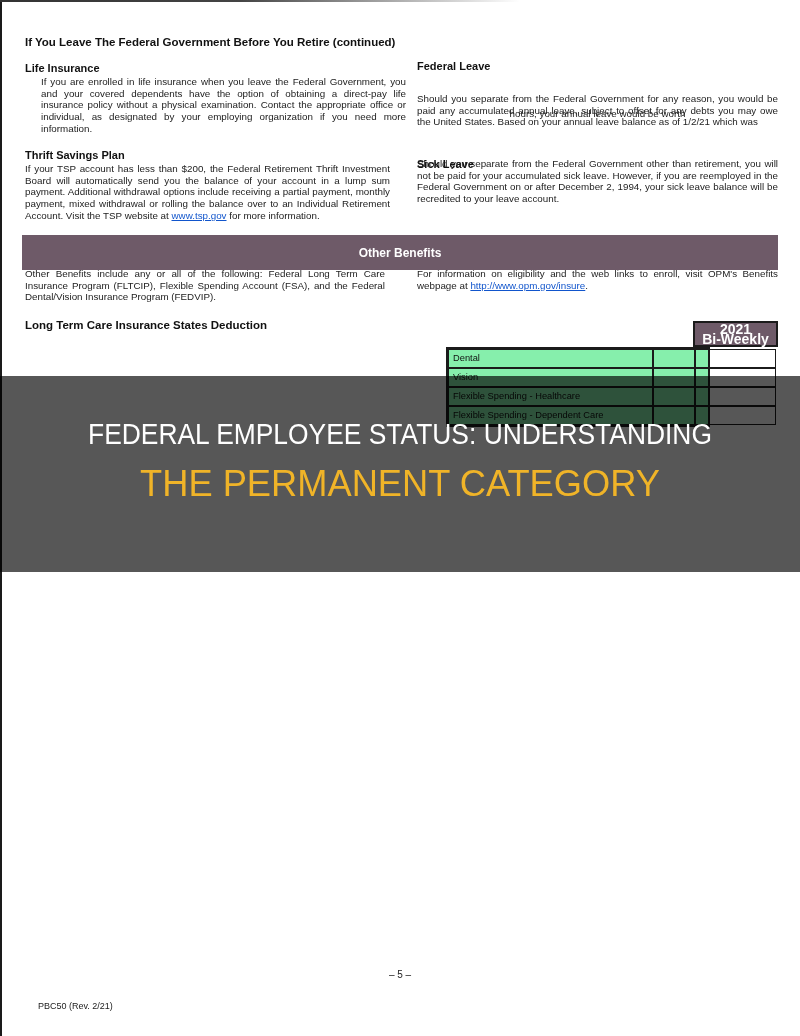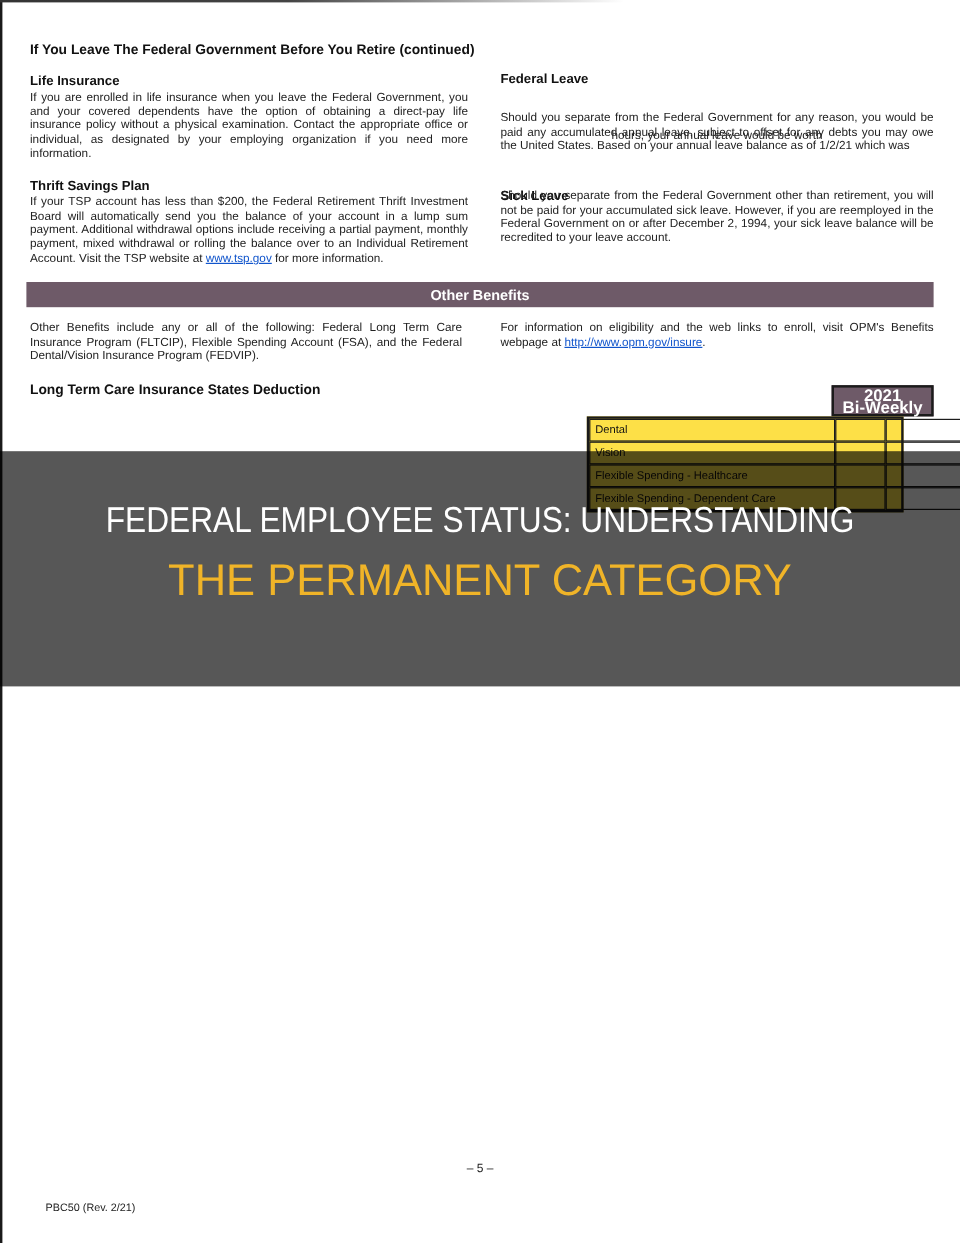--- a/index.html
+++ b/index.html
@@ -19,32 +19,32 @@
 
   .section-title{position:absolute;left:25px;top:36px;font-size:11.5px;font-weight:bold;color:#111;}
 
   .body-text{font-size:9.8px;line-height:11.7px;color:#222;text-align:justify;}
   .sub-heading{font-size:11px;font-weight:bold;color:#111;}
   .doc-link{color:var(--link-blue);text-decoration:underline;cursor:pointer;}
 
   .lc{left:25px;width:365px;position:absolute;}
   .rc{left:417px;width:361px;position:absolute;}
 
-  .ob-bar{position:absolute;left:22px;top:235px;width:756px;height:21px;background:var(--accent-purple);
+  .ob-bar{position:absolute;left:22px;top:235px;width:756px;height:35px;background:var(--accent-purple);
     display:flex;align-items:center;justify-content:center;z-index:1;}
   .ob-bar span{color:#fff;font-weight:bold;font-size:12px;}
 
   .ltc-heading{position:absolute;left:25px;top:319px;font-size:11.5px;font-weight:bold;color:#111;}
 
   .ltc-table{position:absolute;left:446px;top:321px;width:332px;z-index:1;}
   .tbl-header{position:absolute;left:247px;top:0;width:85px;height:26px;background:var(--accent-purple);
     border:2px solid var(--ink);color:#fff;font-weight:bold;font-size:14px;line-height:10.5px;
     text-align:center;display:flex;flex-direction:column;justify-content:center;}
   .tbl-grid{position:absolute;left:0;top:26px;width:264px;display:grid;
-    grid-template-columns:205px 42px 81px;grid-auto-rows:19px;border:2px solid var(--ink);background:#fde047;margin-left:43px;}
+    grid-template-columns:205px 42px 81px;grid-auto-rows:19px;border:2px solid var(--ink);background:#86efac;}
   .tbl-grid>div{border:1px solid var(--ink);font-size:9.3px;line-height:16px;padding-left:4px;color:#111;
     white-space:nowrap;overflow:hidden;}
 
   .overlay{position:absolute;left:0;top:376px;width:800px;height:196px;background:rgba(0,0,0,0.66);z-index:10;}
   .banner-line1{position:absolute;top:42px;left:0;width:100%;text-align:center;color:var(--banner-title);
     font-size:30px;line-height:32px;font-weight:normal;transform:scaleX(0.88);transform-origin:center;
     white-space:nowrap;}
   .banner-line2{position:absolute;top:88px;left:0;width:100%;text-align:center;color:var(--banner-accent);
     font-size:37px;line-height:40px;font-weight:normal;transform:scaleX(0.98);transform-origin:center;
     white-space:nowrap;}
@@ -57,21 +57,21 @@
 </head>
 <body>
 
 <div class="page">
   <div class="edge-left"></div>
   <div class="edge-top"></div>
 
   <div class="section-title">If You Leave The Federal Government Before You Retire (continued)</div>
 
   <div class="lc sub-heading" style="top:62px;">Life Insurance</div>
-  <div class="lc body-text" style="top:76px;">If you are enrolled in life insurance when you leave the Federal Government, you and your covered dependents have the option of obtaining a direct-pay life insurance policy without a physical examination. Contact the appropriate office or individual, as designated by your employing organization if you need more information.</div>
+  <div class="lc body-text" style="top:76px;margin-left:16px;">If you are enrolled in life insurance when you leave the Federal Government, you and your covered dependents have the option of obtaining a direct-pay life insurance policy without a physical examination. Contact the appropriate office or individual, as designated by your employing organization if you need more information.</div>
 
   <div class="lc sub-heading" style="top:149px;">Thrift Savings Plan</div>
   <div class="lc body-text" style="top:163px;"><span>If your TSP account has less than $200, the Federal Retirement Thrift Investment Board will automatically send you the balance of your account in a lump sum payment. Additional withdrawal options include receiving a partial payment, monthly payment, mixed withdrawal or rolling the balance over to an Individual Retirement Account. Visit the TSP website at </span><a class="doc-link">www.tsp.gov</a><span> for more information.</span></div>
 
   <div class="rc sub-heading" style="top:60px;">Federal Leave</div>
   <div class="rc body-text" style="top:73px;margin-top:20px;">Should you separate from the Federal Government for any reason, you would be paid any accumulated annual leave, subject to offset for any debts you may owe the United States. Based on your annual leave balance as of 1/2/21 which was</div>
   <div class="rc centered-line" style="top:108px;">hours, your annual leave would be worth</div>
 
   <div class="rc sub-heading" style="top:130px;margin-top:28px;">Sick Leave</div>
   <div class="rc body-text" style="top:146px;margin-top:12px;">Should you separate from the Federal Government other than retirement, you will not be paid for your accumulated sick leave. However, if you are reemployed in the Federal Government on or after December 2, 1994, your sick leave balance will be recredited to your leave account.</div>

